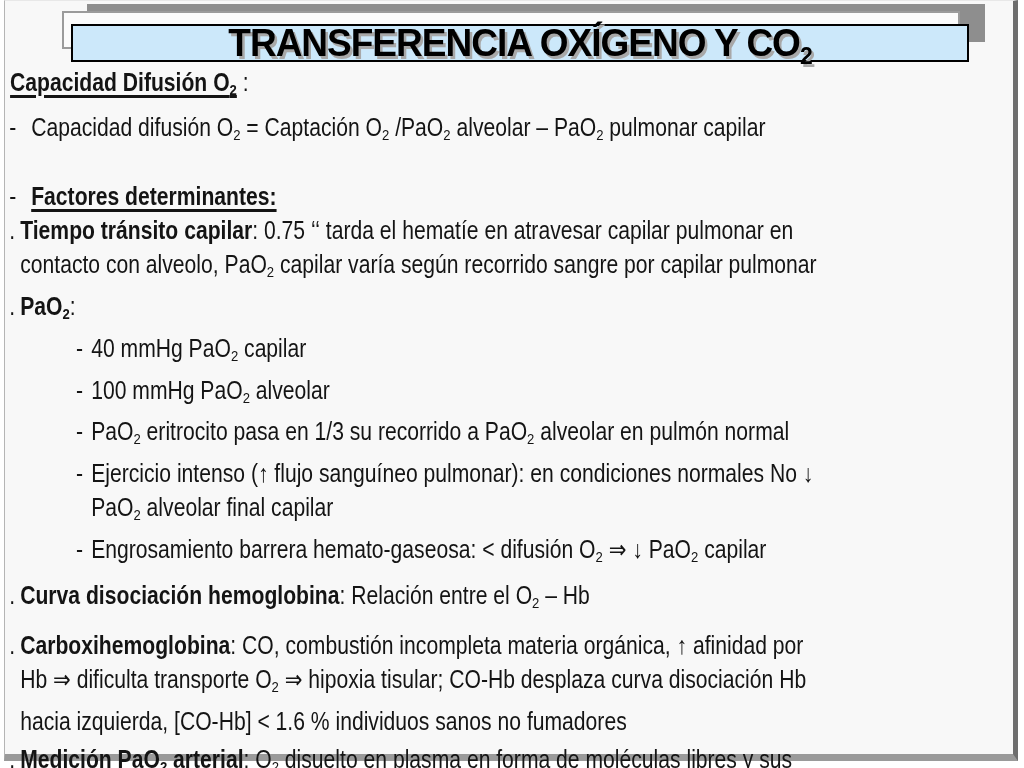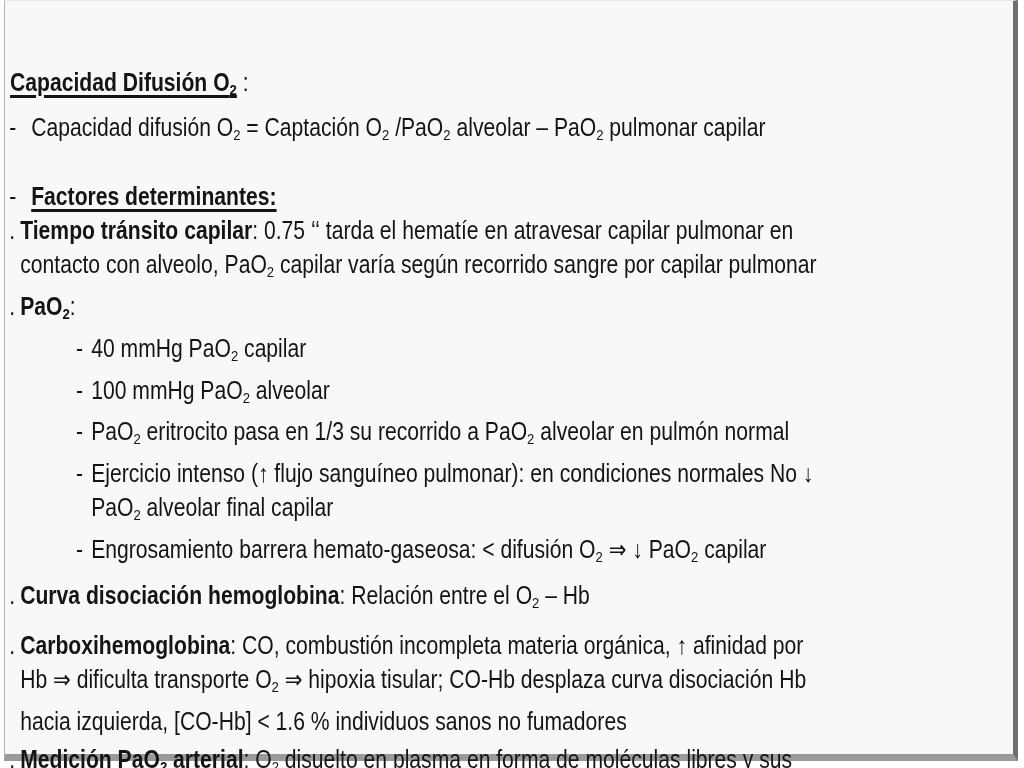--- a/index.html
+++ b/index.html
@@ -38,20 +38,27 @@
   .sub .mk{left:84px;}
   .b{font-weight:bold;}
   .u{text-decoration:underline;text-decoration-thickness:2.5px;text-underline-offset:4px;}
   .s2{font-size:0.62em;vertical-align:-0.24em;}
 </style>
 </head>
 <body>
 
 <div class="slide">
 
+  <div class="titlewrap">
+    <div class="tshadow"></div>
+    <div class="twhite"></div>
+    <div class="titlebox">
+      <span class="titletext"><span>TRANSFERENCIA OXÍGENO Y CO</span><span class="tsub">2</span></span>
+    </div>
+  </div>
 
   <div class="textcol">
       <div class="ln plain"><span class="u"><span class="b">Capacidad Difusión O</span><span class="b s2">2</span></span><span> :</span></div>
       <div class="ln dash" style="margin-top: 3px;"><span class="mk">-</span><span>Capacidad difusión O</span><span class="s2">2</span><span> = Captación O</span><span class="s2">2</span><span> /PaO</span><span class="s2">2</span><span> alveolar – PaO</span><span class="s2">2</span><span> pulmonar capilar</span></div>
       <div class="ln dash" style="margin-top: 28px;"><span class="mk">-</span><span class="u"><span class="b">Factores determinantes:</span></span></div>
       <div class="ln dot"><span class="mk">.</span><span class="b">Tiempo tránsito capilar</span><span>: 0.75 ‘‘ tarda el hematíe en atravesar capilar pulmonar en</span></div>
       <div class="ln cont"><span>contacto con alveolo, PaO</span><span class="s2">2</span><span> capilar varía según recorrido sangre por capilar pulmonar</span></div>
       <div class="ln dot"><span class="mk">.</span><span class="b">PaO</span><span class="b s2">2</span><span>:</span></div>
       <div class="ln sub"><span class="mk">-</span><span>40 mmHg PaO</span><span class="s2">2</span><span> capilar</span></div>
       <div class="ln sub"><span class="mk">-</span><span>100 mmHg PaO</span><span class="s2">2</span><span> alveolar</span></div>

